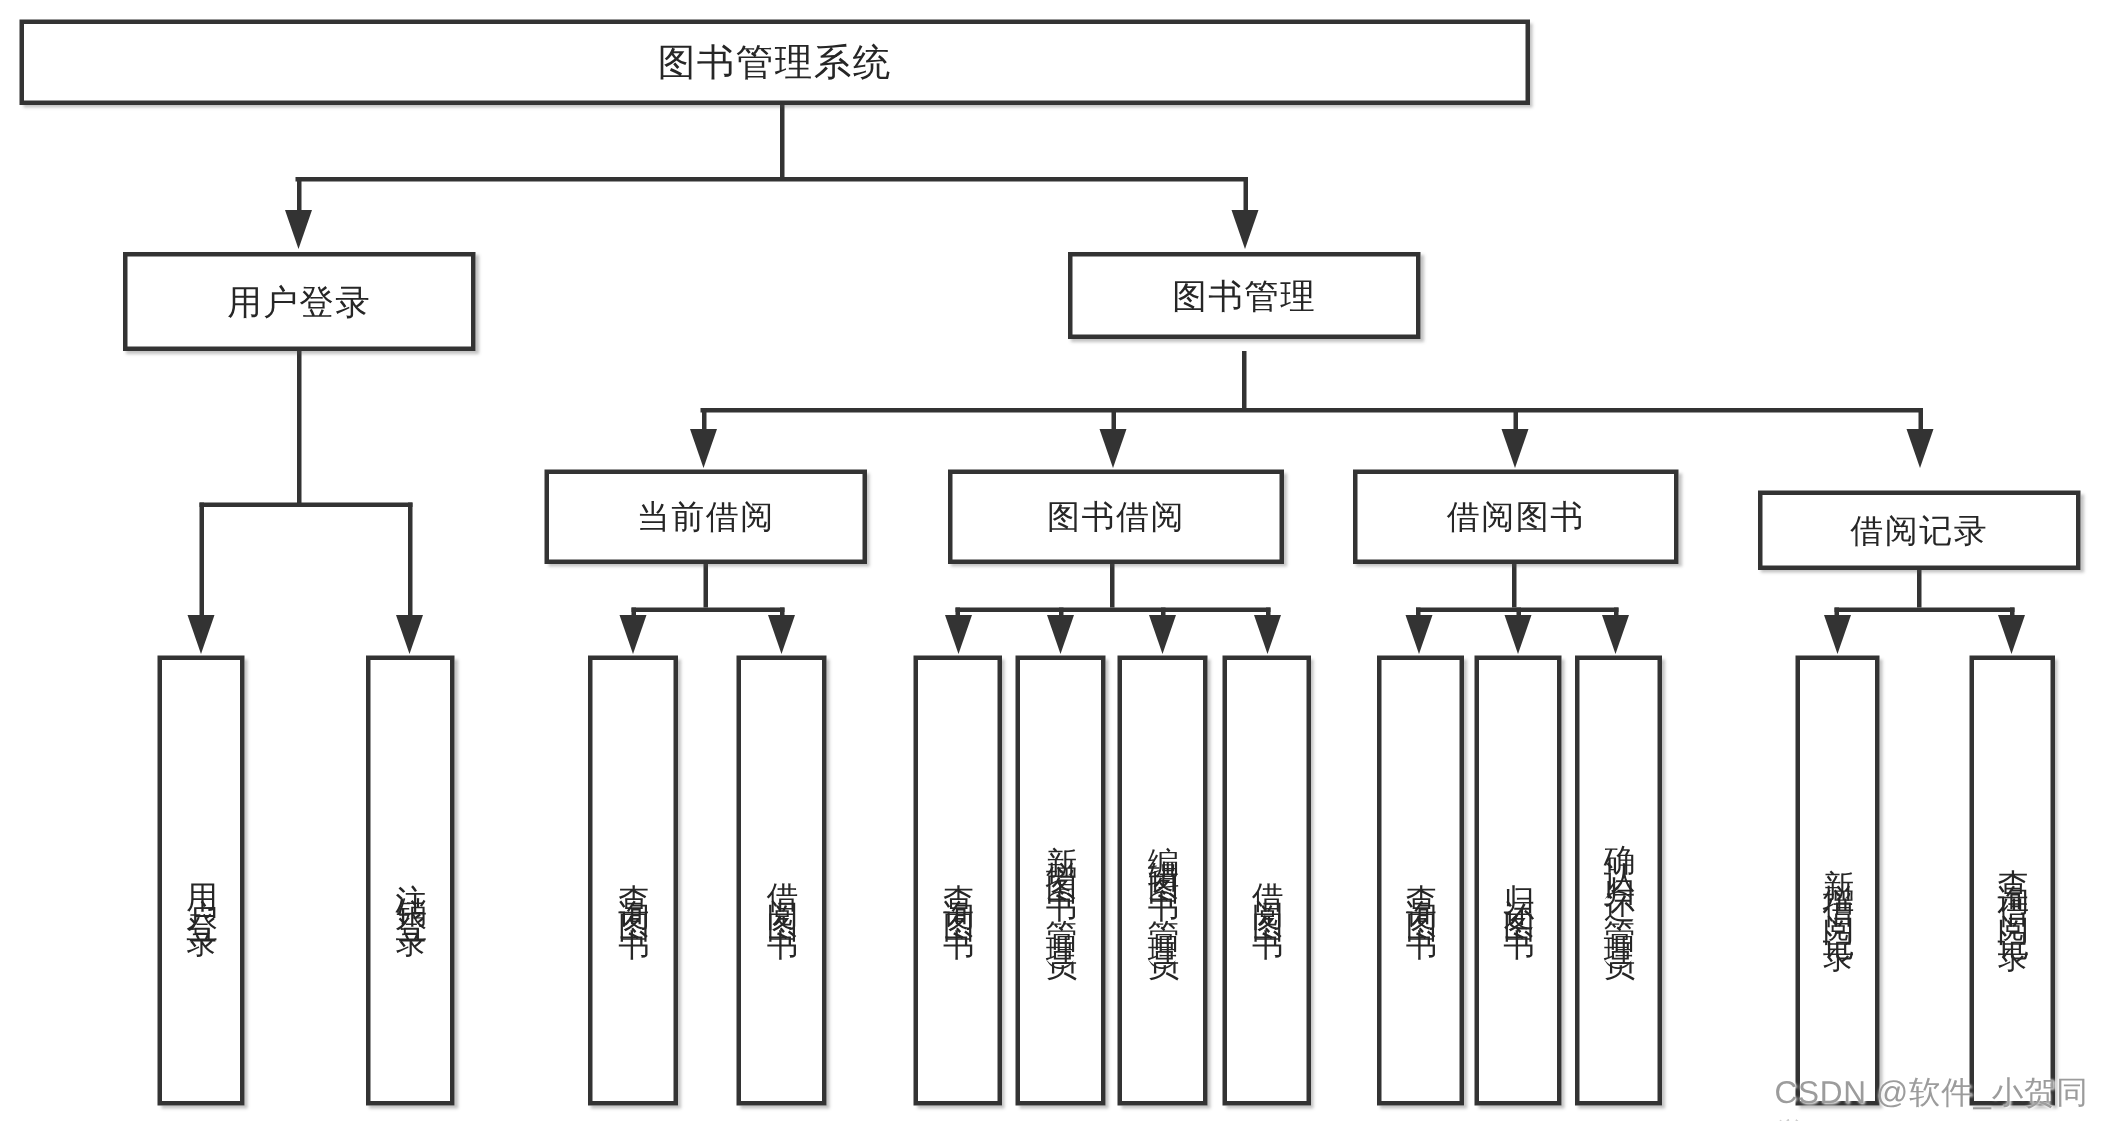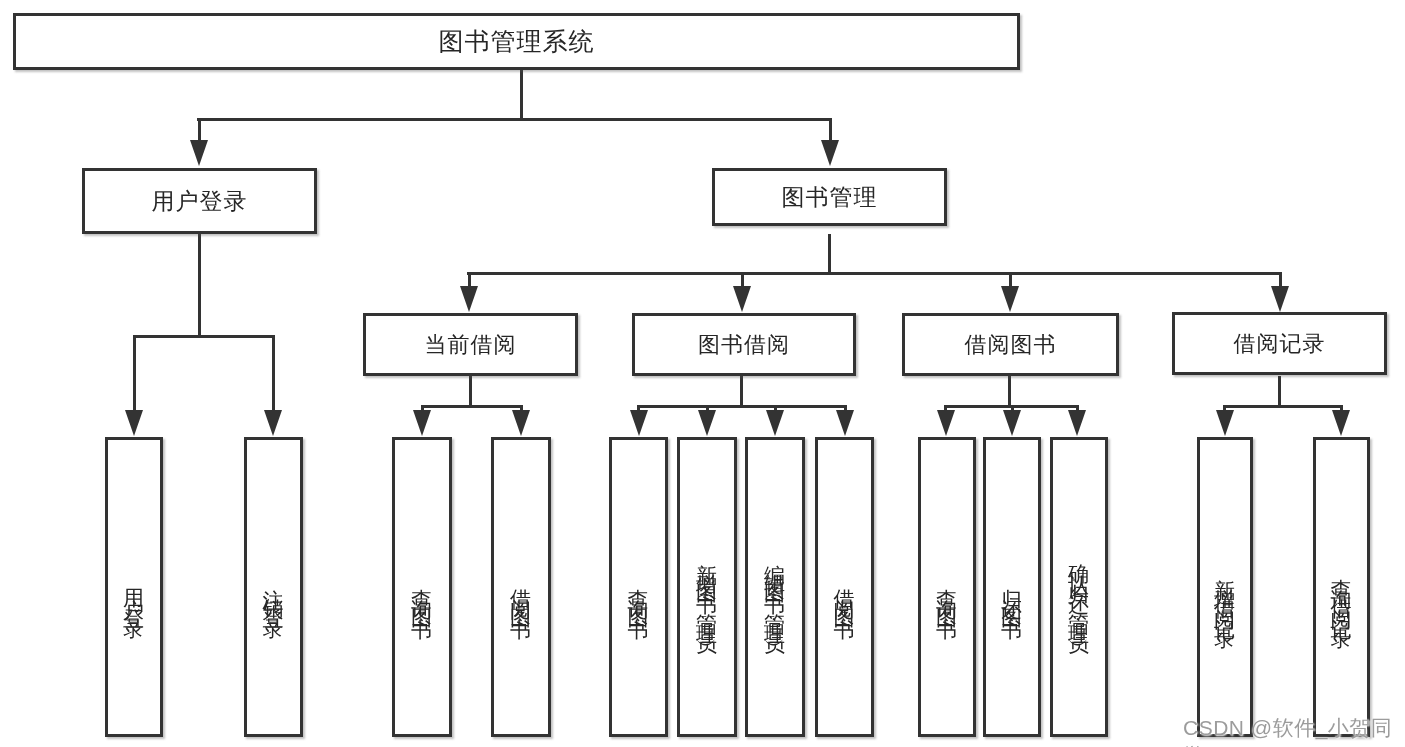--- a/index.html
+++ b/index.html
@@ -57,21 +57,21 @@
 
   <div class="box" style="left:363px;top:313px;width:215px;height:63px">
     <span class="lbl-l3">当前借阅</span>
   </div>
   <div class="box" style="left:632px;top:313px;width:224px;height:63px">
     <span class="lbl-l3">图书借阅</span>
   </div>
   <div class="box" style="left:902px;top:313px;width:217px;height:63px">
     <span class="lbl-l3">借阅图书</span>
   </div>
-  <div class="box" style="left:1172px;top:312px;width:215px;height:63px">
+  <div class="box" style="left:1172px;top:327px;width:215px;height:53px">
     <span class="lbl-l3">借阅记录</span>
   </div>
 
   <div class="box leaf" style="left:105px;top:437px;width:58px;height:300px">
     <span>用户登录</span>
   </div>
   <div class="box leaf" style="left:244px;top:437px;width:59px;height:300px">
     <span>注销登录</span>
   </div>
 

